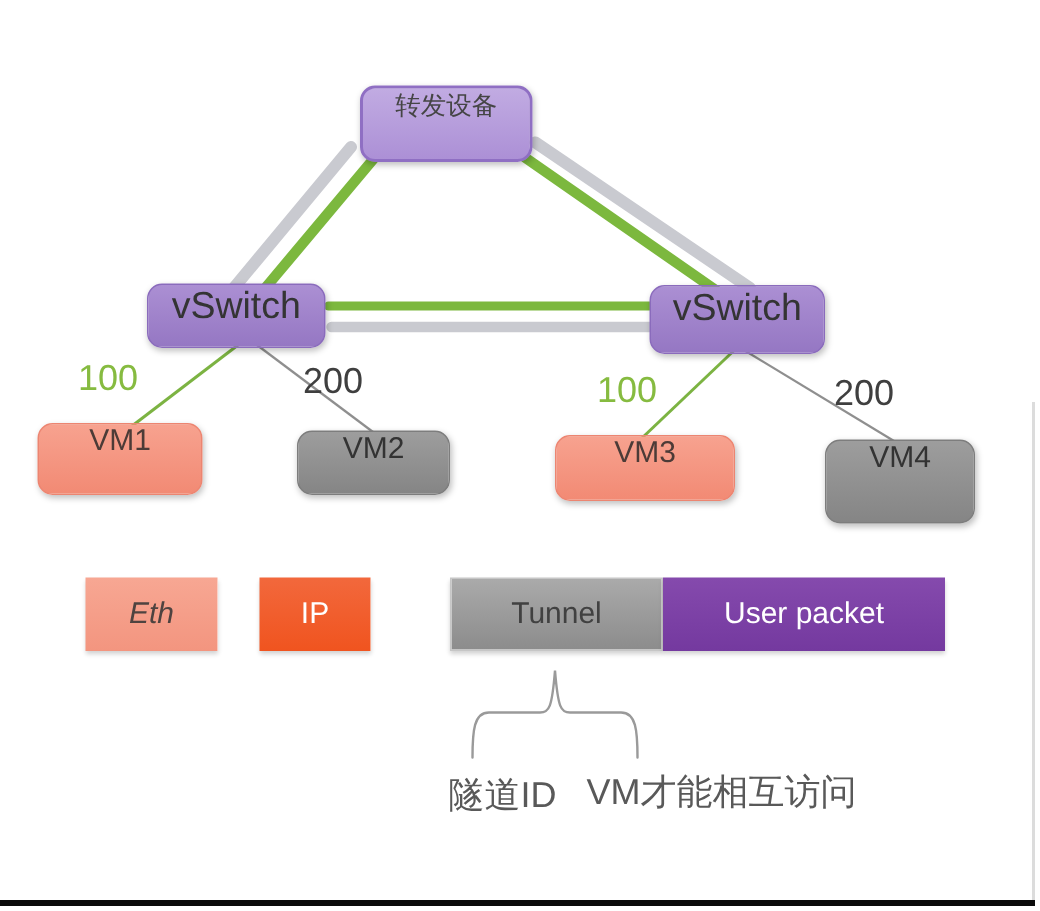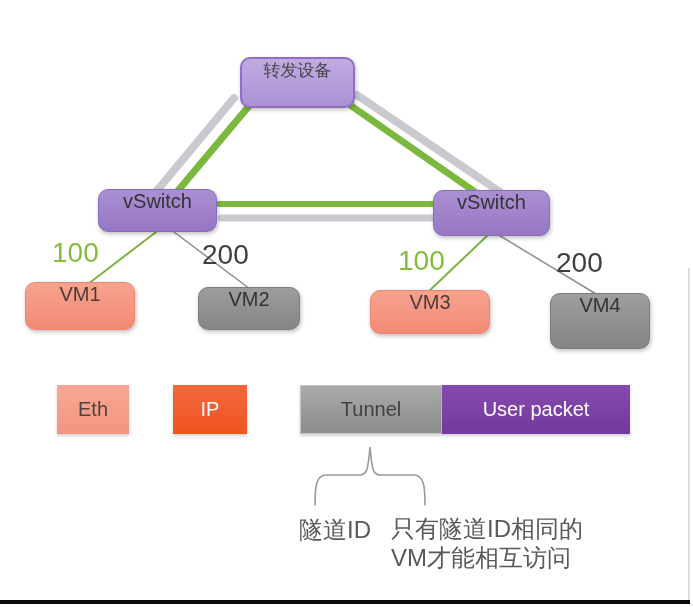--- a/index.html
+++ b/index.html
@@ -23,58 +23,58 @@
   }
   .node-forwarder{
     left:240px;top:57px;width:115px;height:51px;
     background:linear-gradient(180deg,#c1abe2 0%,#ac90d6 100%);
     border:2px solid #8f6fc3;
     color:#454545;font-size:17px;
   }
   .node-vswitch{
     background:linear-gradient(180deg,#ab8fd3 0%,#9577c3 100%);
     border:1.5px solid #8a6bbc;
-    color:#343434;font-size:20px;
+    color:#343434;font-size:25px;
   }
   .node-vswitch-left{left:98px;top:189px;width:119px;height:43px;}
   .node-vswitch-right{left:433px;top:190px;width:117px;height:46px;}
   .node-vm-salmon{
     background:linear-gradient(180deg,#f7a28f 0%,#f2englishname 100%);
     background:linear-gradient(180deg,#f7a28f 0%,#f28a74 100%);
     border:1.5px solid #ec8571;
     color:#4c3b37;font-size:20px;
   }
   .node-vm-gray{
     background:linear-gradient(180deg,#9d9d9d 0%,#858585 100%);
     border:1.5px solid #7d7d7d;
     color:#333333;font-size:20px;
   }
   .node-vm1{left:25px;top:282px;width:110px;height:48px;}
   .node-vm2{left:198px;top:287px;width:102px;height:43px;}
   .node-vm3{left:370px;top:290px;width:120px;height:44px;}
   .node-vm4{left:550px;top:293px;width:100px;height:56px;}
 
   
-  .link-label{position:absolute;font-size:28px;line-height:20px;}
+  .link-label{position:absolute;font-size:24px;line-height:20px;}
   .link-label.green{color:#86bb40;}
   .link-label.dark{color:#3f3f3f;}
   .ll-vm1{left:52px;top:243px;}
   .ll-vm2{left:202px;top:245px;}
   .ll-vm3{left:398px;top:251px;}
   .ll-vm4{left:556px;top:253px;}
 
   
   .seg{
     position:absolute;top:385px;height:49px;
     display:flex;align-items:center;justify-content:center;
     font-size:20px;
     box-shadow:0 2px 3px rgba(0,0,0,0.18);
     box-sizing:border-box;
   }
-  .seg-eth{left:57px;width:72px;background:linear-gradient(180deg,#f7a793 0%,#f3957f 100%);color:#4e4340;}
+  .seg-eth{left:57px;width:88px;background:linear-gradient(180deg,#f7a793 0%,#f3957f 100%);color:#4e4340;font-style:italic;}
   .seg-ip{left:145px;width:74px;background:linear-gradient(180deg,#f2683c 0%,#f0541f 100%);color:#ffffff;margin-left:28px;}
   .seg-udp{left:222px;width:75px;background:linear-gradient(180deg,#7deada 0%,#31d8bd 85%);color:#eefbf8;}
   .seg-tunnel{left:300px;width:142px;background:linear-gradient(180deg,#aaaaaa 0%,#8c8c8c 100%);border:1px solid #c6c6c6;color:#414141;}
   .seg-user{left:442px;width:188px;background:linear-gradient(180deg,#854aad 0%,#74399f 100%);color:#ffffff;}
 
   
   .tunnel-id{
     position:absolute;left:299px;top:514px;
     font-size:24px;color:#595959;
   }
@@ -151,20 +151,19 @@
   <div class="seg seg-user">
     <span>User packet</span>
   </div>
 
   <svg class="abs" style="left:313px;top:445px;" width="114" height="62" viewBox="0 0 114 62">
     <path d="M 2,60 C 2,42 3,30 13,30 L 47,30 C 53,30 55,27 57,2 C 59,27 61,30 67,30 L 101,30 C 111,30 112,42 112,60" fill="none" stroke="#9a9a9a" stroke-width="1.6" stroke-linecap="round"></path>
   </svg>
 
   <div class="tunnel-id">隧道ID</div>
   <div class="note">
-    <div>只有隧道ID相同的</div>
     <div>VM才能相互访问</div>
   </div>
 
   <div class="right-border"></div>
   <div class="bottom-rule"></div>
 
 </div>
 
 </body></html>

